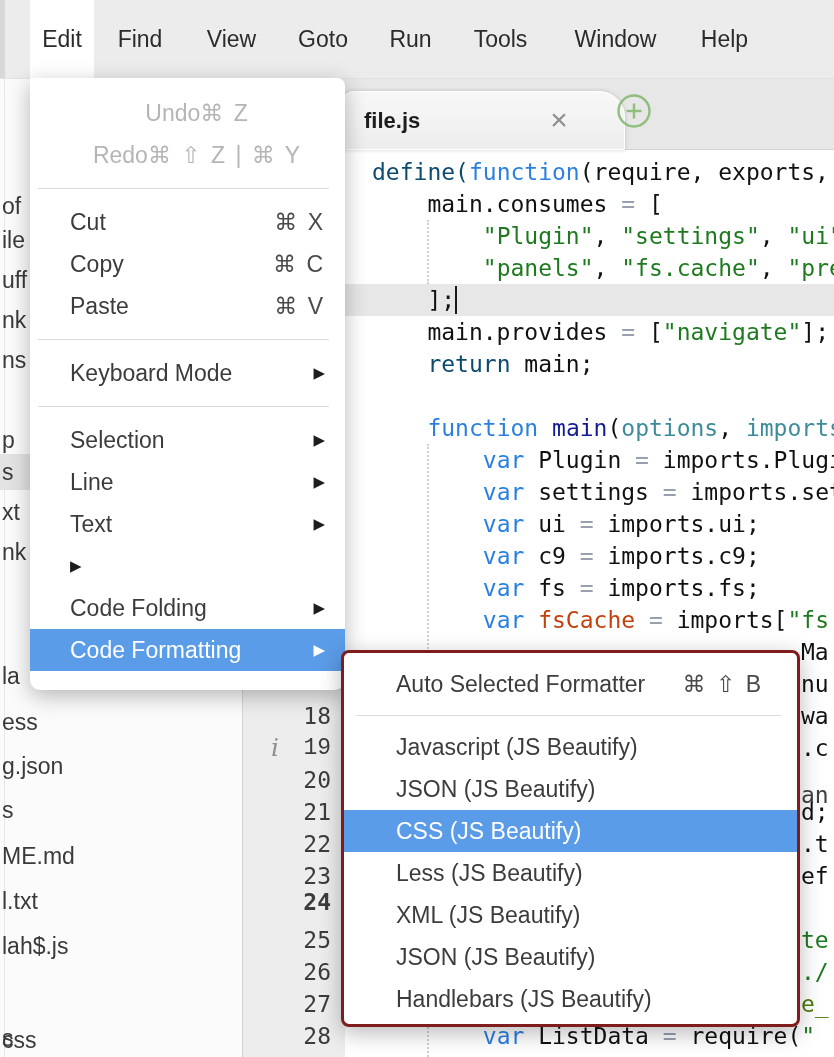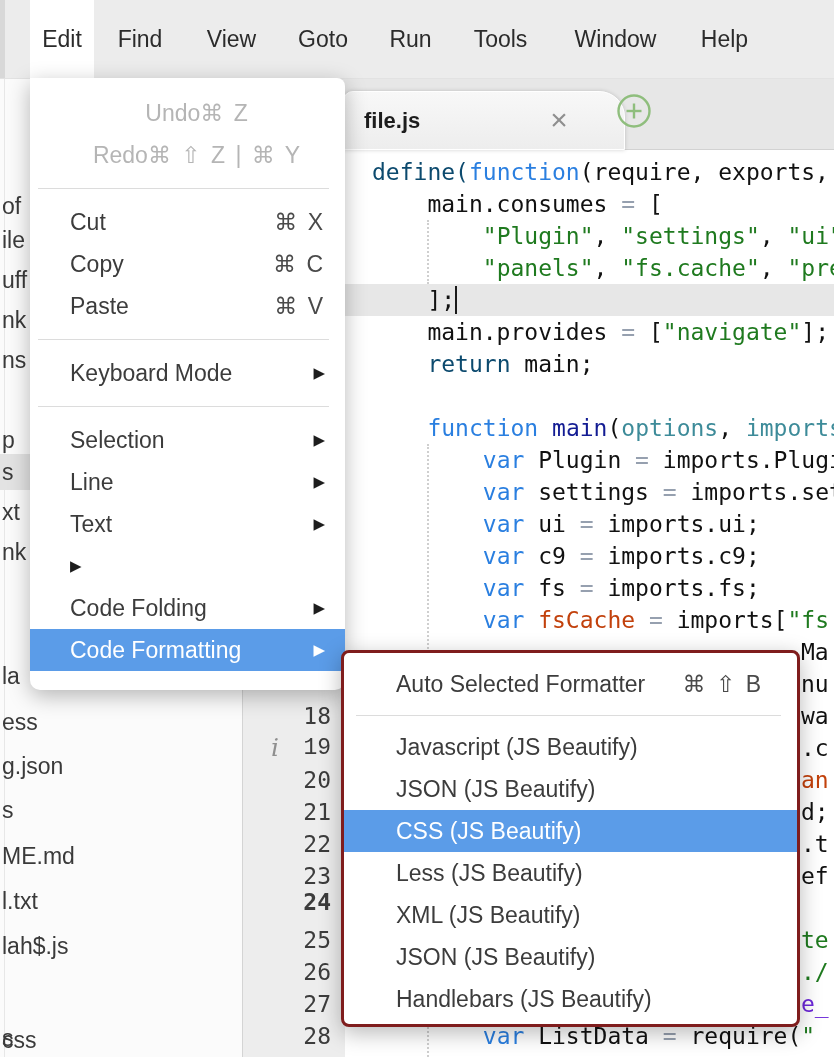--- a/index.html
+++ b/index.html
@@ -139,27 +139,27 @@
         <div class="code-line" style="top: 326px;"><span style="color: rgb(17, 17, 17);">        </span><span style="color: rgb(42, 127, 224);">var</span><span style="color: rgb(17, 17, 17);"> settings </span><span style="color: rgb(150, 160, 175);">=</span><span style="color: rgb(17, 17, 17);"> imports.settings;</span></div>
         <div class="code-line" style="top: 358px;"><span style="color: rgb(17, 17, 17);">        </span><span style="color: rgb(42, 127, 224);">var</span><span style="color: rgb(17, 17, 17);"> ui </span><span style="color: rgb(150, 160, 175);">=</span><span style="color: rgb(17, 17, 17);"> imports.ui;</span></div>
         <div class="code-line" style="top: 390px; text-align: right;"><span style="color: rgb(17, 17, 17);">        </span><span style="color: rgb(42, 127, 224);">var</span><span style="color: rgb(17, 17, 17);"> c9 </span><span style="color: rgb(150, 160, 175);">=</span><span style="color: rgb(17, 17, 17);"> imports.c9;</span></div>
         <div class="code-line" style="top: 422px;"><span style="color: rgb(17, 17, 17);">        </span><span style="color: rgb(42, 127, 224);">var</span><span style="color: rgb(17, 17, 17);"> fs </span><span style="color: rgb(150, 160, 175);">=</span><span style="color: rgb(17, 17, 17);"> imports.fs;</span></div>
         <div class="code-line" style="top: 454px;"><span style="color: rgb(17, 17, 17);">        </span><span style="color: rgb(42, 127, 224);">var</span><span style="color: #c2410c;"> fsCache </span><span style="color: rgb(150, 160, 175);">=</span><span style="color: rgb(17, 17, 17);"> imports[</span><span style="color: rgb(31, 122, 31);">"fs.cache"</span></div>
         <div class="code-line" style="top: 870px;"><span style="color: rgb(17, 17, 17);">        </span><span style="color: rgb(42, 127, 224);">var</span><span style="color: rgb(17, 17, 17);"> ListData </span><span style="color: rgb(150, 160, 175);">=</span><span style="color: rgb(17, 17, 17);"> require(</span><span style="color: rgb(31, 122, 31);">"</span></div>
         <div class="code-frag" style="top: 486px; color: rgb(17, 17, 17);">Ma</div>
         <div class="code-frag" style="top: 518px; color: rgb(17, 17, 17);">nu</div>
         <div class="code-frag" style="top: 550px; color: rgb(17, 17, 17);">wa</div>
         <div class="code-frag" style="top: 582px; color: rgb(17, 17, 17);">.c</div>
-        <div class="code-frag" style="top: 614px; color: #c2410c;">an</div>
+        <div class="code-frag" style="top: 629px; color: #404040;">an</div>
         <div class="code-frag" style="top: 646px; color: rgb(17, 17, 17);">d;</div>
         <div class="code-frag" style="top: 678px; color: rgb(17, 17, 17);">.t</div>
         <div class="code-frag" style="top: 710px; color: rgb(17, 17, 17);">ef</div>
         <div class="code-frag" style="top: 774px; color: rgb(31, 122, 31);">te</div>
         <div class="code-frag" style="top: 806px; color: rgb(31, 122, 31);">./</div>
-        <div class="code-frag" style="top: 838px; color: #6d28d9;">e_</div>
+        <div class="code-frag" style="top: 838px; color: #4d7c0f;">e_</div>
         <div class="cursor" style="left: 110.1px; top: 136px;"></div>
       </div>
     <div class="gutter" id="gutter">
         <div class="gutter-num" style="top: 550px;">18</div>
         <div class="gutter-num" style="top: 582px; font-family: Liberation Mono, monospace;">19</div>
         <div class="gutter-num" style="top: 614px;">20</div>
         <div class="gutter-num" style="top: 646px;">21</div>
         <div class="gutter-num" style="top: 678px;">22</div>
         <div class="gutter-num" style="top: 710px;">23</div>
         <div class="gutter-num" style="top: 736px; font-weight: bold;">24</div>

